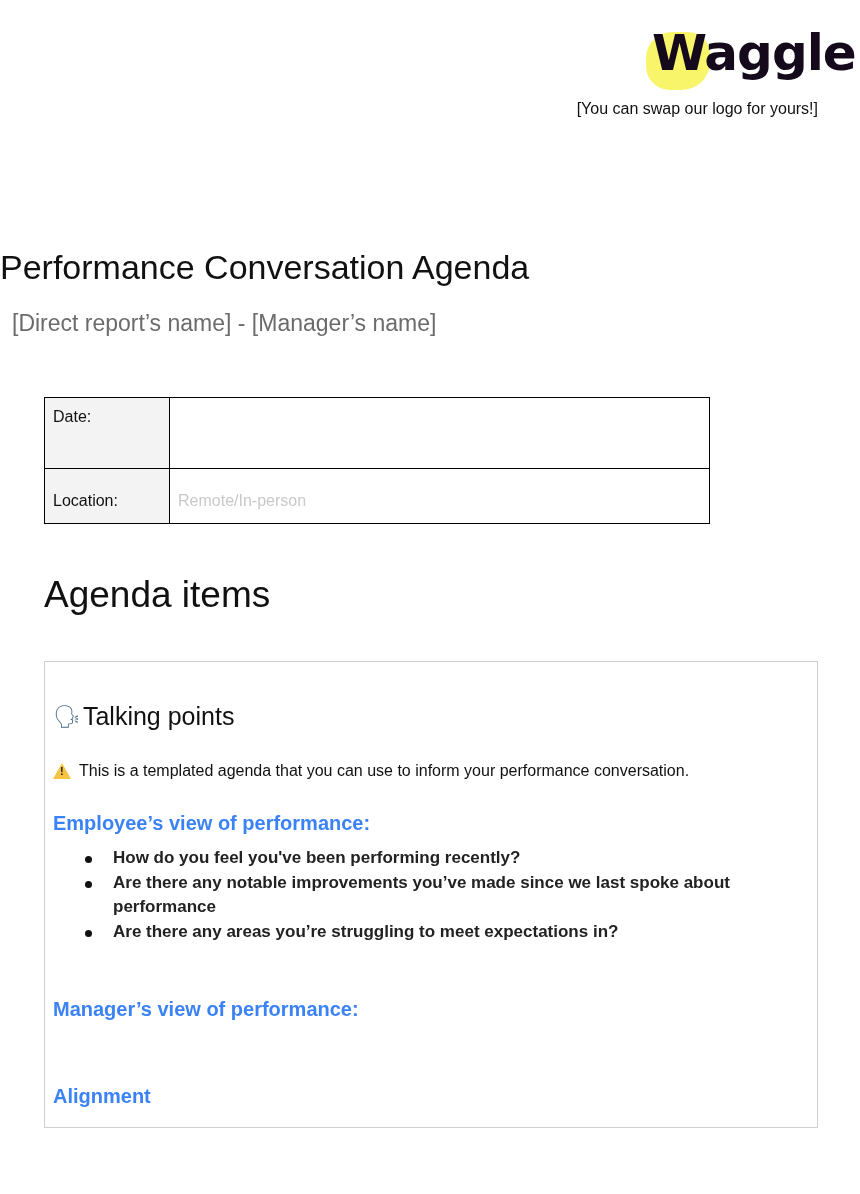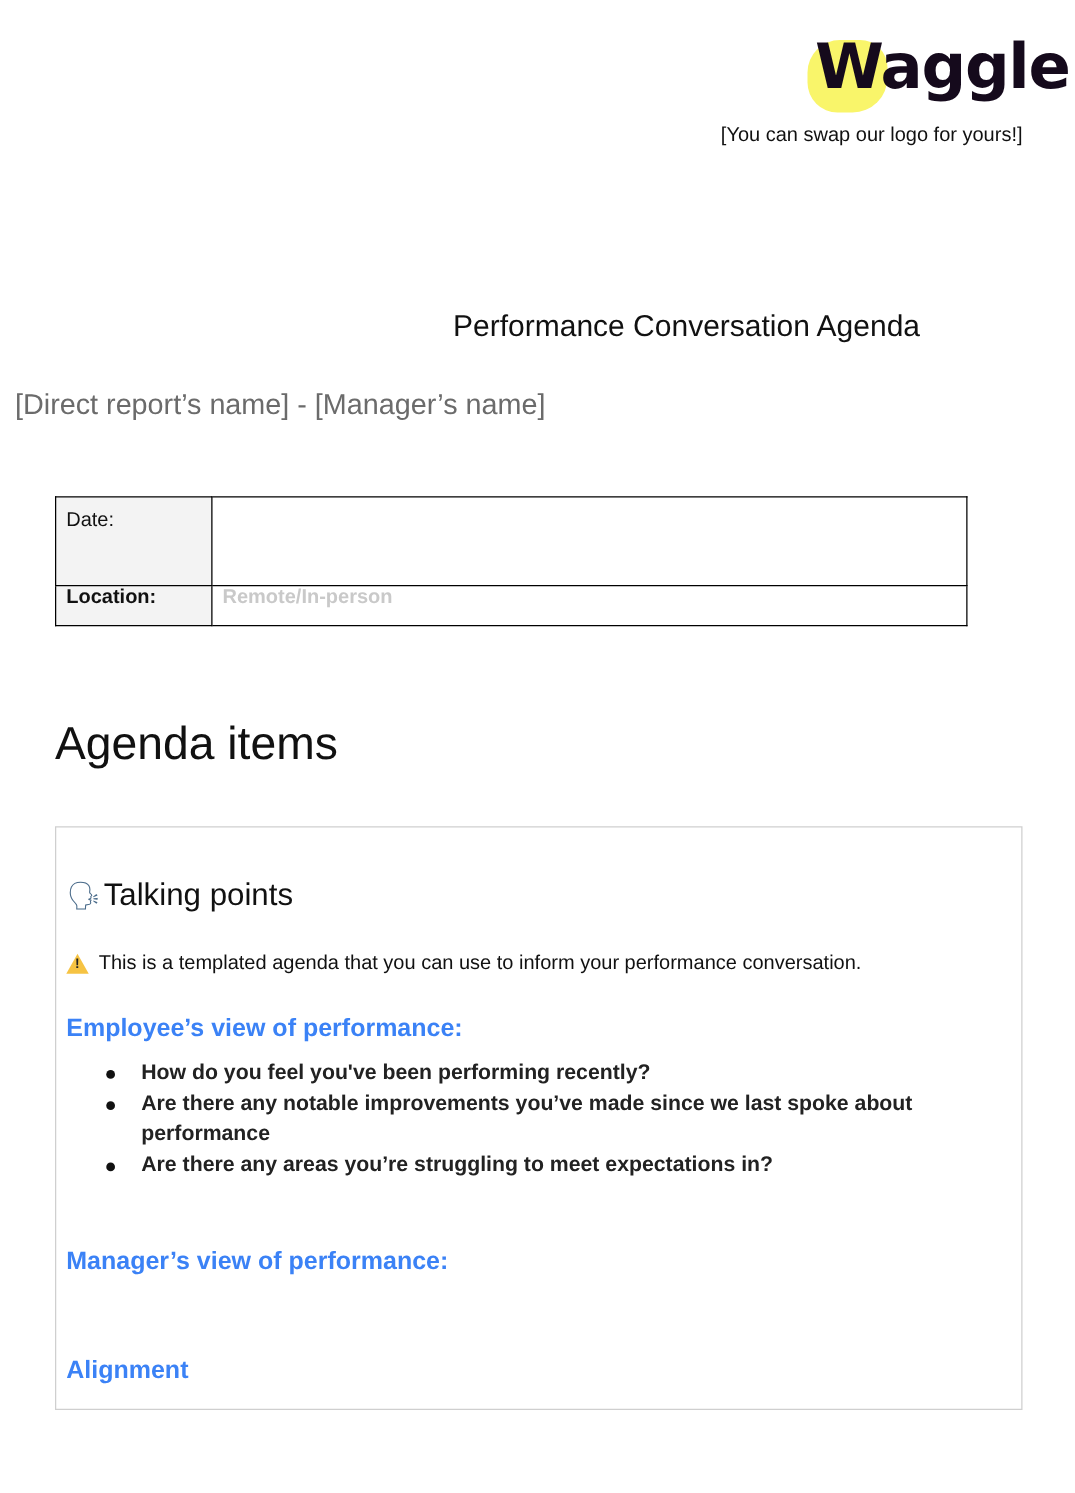--- a/index.html
+++ b/index.html
@@ -2,27 +2,27 @@
 <html><head>
 <meta charset="utf-8">
 <style>
   html, body { margin: 0; padding: 0; background: #ffffff; }
   body { width: 860px; height: 1194px; position: relative; overflow: hidden;
          font-family: "Liberation Sans", "DejaVu Sans", sans-serif; color: #111; }
   .logo { position: absolute; left: 646px; top: 30px; width: 190px; height: 62px; }
   .logo-blob { position: absolute; left: 0; top: 2px; width: 64px; height: 58px; background: #f9f56a; border-radius: 26px 22px 28px 24px; }
   .logo-text { position: absolute; left: 6px; top: -6px; font-family: "DejaVu Sans", sans-serif; font-weight: bold; font-size: 50px; color: #150a1c; letter-spacing: -1px; }
   .logo-caption { position: absolute; right: 42px; top: 100px; font-size: 16px; color: #111; text-align: center; }
-  .title { position: absolute; left: 0; width: 736px; top: 248px; text-align: right; font-size: 24px; color: #111; }
+  .title { position: absolute; left: 0; width: 736px; top: 248px; text-align: left; font-size: 34px; color: #111; }
   .subtitle { position: absolute; left: 0; width: 860px; top: 310px; text-align: left; font-size: 23px; color: #6b6b6b; padding-left: 12px; }
-  table.meta { position: absolute; left: 44px; top: 397px; width: 730px; border-collapse: collapse; }
+  table.meta { position: absolute; left: 44px; top: 397px; width: 666px; border-collapse: collapse; }
   table.meta td { border: 1px solid #000; vertical-align: top; font-size: 16px; padding: 10px 8px; }
   table.meta td.lbl { width: 108px; background: #f3f3f3; }
   table.meta tr.r1 td { height: 50px; }
-  table.meta tr.r2 td { height: 23px; padding-top: 0; padding-bottom: 8px; font-weight: bold; }
+  table.meta tr.r2 td { height: 23px; padding-top: 23px; padding-bottom: 8px; }
   .placeholder { color: #c9c9c9; }
   .section-h { position: absolute; left: 44px; top: 574px; font-size: 37px; font-weight: normal; color: #111; }
   .card { position: absolute; left: 44px; top: 661px; width: 772px; height: 465px; border: 1px solid #cfcfcf; }
   .card-h { position: absolute; left: 8px; top: 40px; font-size: 25px; color: #111; display: flex; align-items: center; }
   .card-h .ico { font-size: 22px; margin-right: 2px; color: #4a6b8a; }
   .note { position: absolute; left: 8px; top: 100px; font-size: 16px; color: #111; display: flex; align-items: center; }
   .note .warn { width: 0; height: 0; border-left: 9px solid transparent; border-right: 9px solid transparent; border-bottom: 16px solid #f6c343; position: relative; margin-right: 8px; }
   .note .warn span { position: absolute; left: -2px; top: 2px; font-size: 11px; font-weight: bold; color: #222; }
   .sub-h { position: absolute; left: 8px; font-size: 20px; font-weight: bold; color: #3b82f6; }
   ul.bl { position: absolute; left: 8px; margin: 0; padding-left: 60px; list-style: none; font-size: 17px; color: #222; width: 680px; }

